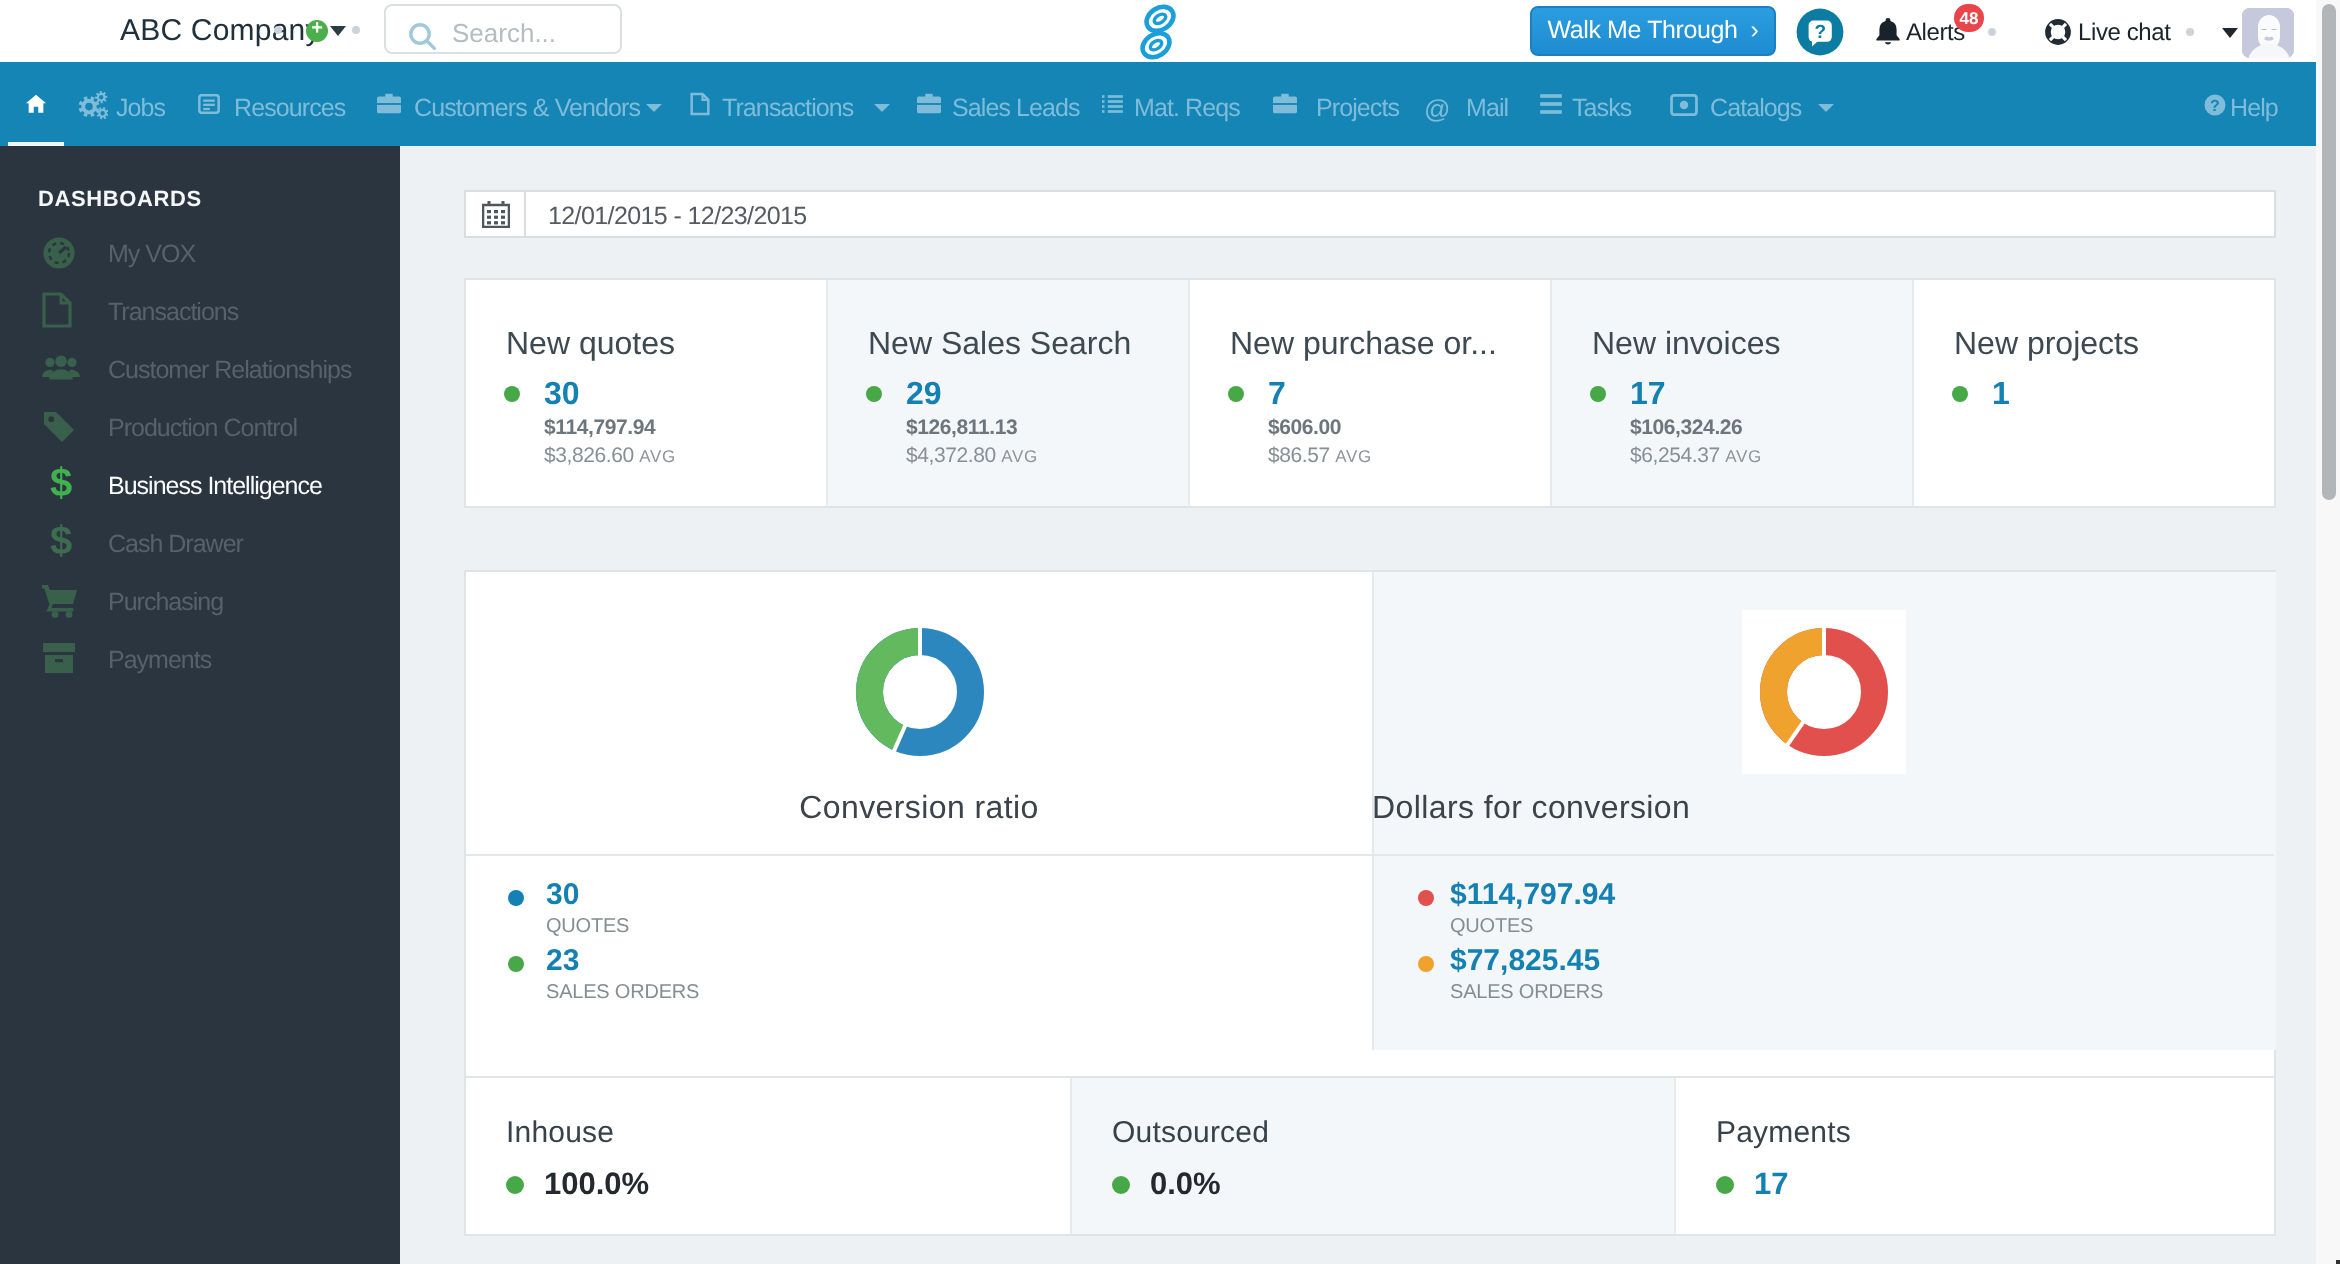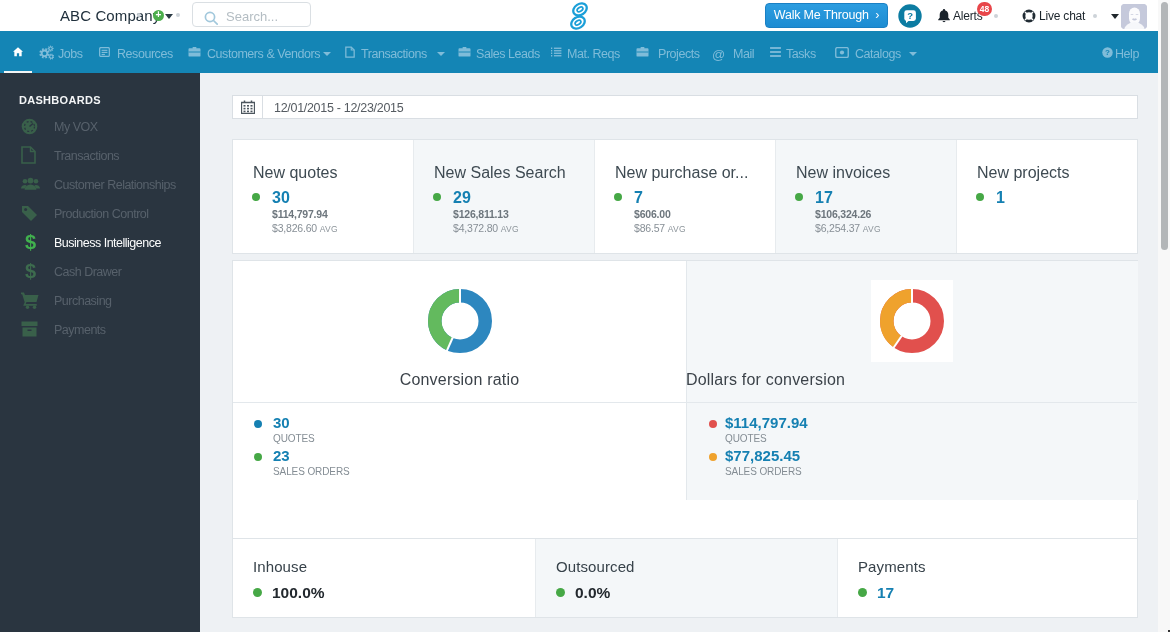--- a/index.html
+++ b/index.html
@@ -39,21 +39,21 @@
 
 #cards { left:232px; top:139px; width:906px; height:115px; }
 .ccol { position:absolute; top:0; width:181px; height:113px; border-right:1px solid #e7ebee; }
 .ctitle { position:absolute; left:20px; top:24px; font-size:16px; color:#3e4a52; }
 .cdot { position:absolute; left:19px; top:53px; width:8px; height:8px; border-radius:50%; background:#46a846; }
 .cnum { position:absolute; left:39px; top:49px; font-size:16px; font-weight:bold; color:#1580b2; }
 .cm1 { position:absolute; left:39px; top:68px; font-size:10.5px; font-weight:bold; color:#6d767d; letter-spacing:-0.2px; }
 .cm2 { position:absolute; left:39px; top:82px; font-size:10.5px; color:#878f96; letter-spacing:-0.2px; }
 .cm2 .avg { font-size:8.5px; color:#8d959b; letter-spacing:.3px; }
 
-#donuts { left:232px; top:260px; width:906px; height:283px; }
+#donuts { left:232px; top:285px; width:906px; height:283px; }
 #dright { position:absolute; left:453px; top:0; width:452px; height:239px; background:#f4f7f9; border-left:1px solid #e3e8ec; }
 #ddiv { position:absolute; left:0; top:141px; width:904px; height:1px; background:#e3e8ec; }
 .chlabel { position:absolute; top:110px; font-size:16px; color:#3c434a; letter-spacing:.2px; }
 .lgdot { position:absolute; width:8px; height:8px; border-radius:50%; }
 .lgnum { position:absolute; font-size:15px; font-weight:bold; color:#1580b2; }
 .lglab { position:absolute; font-size:10px; color:#848d94; letter-spacing:-0.1px; }
 
 #bottom { left:232px; top:538px; width:906px; height:80px; }
 .bcol { position:absolute; top:0; width:303px; height:78px; border-right:1px solid #e7ebee; }
 .btitle { position:absolute; left:20px; top:19px; font-size:15px; color:#37424a; letter-spacing:.1px; }

